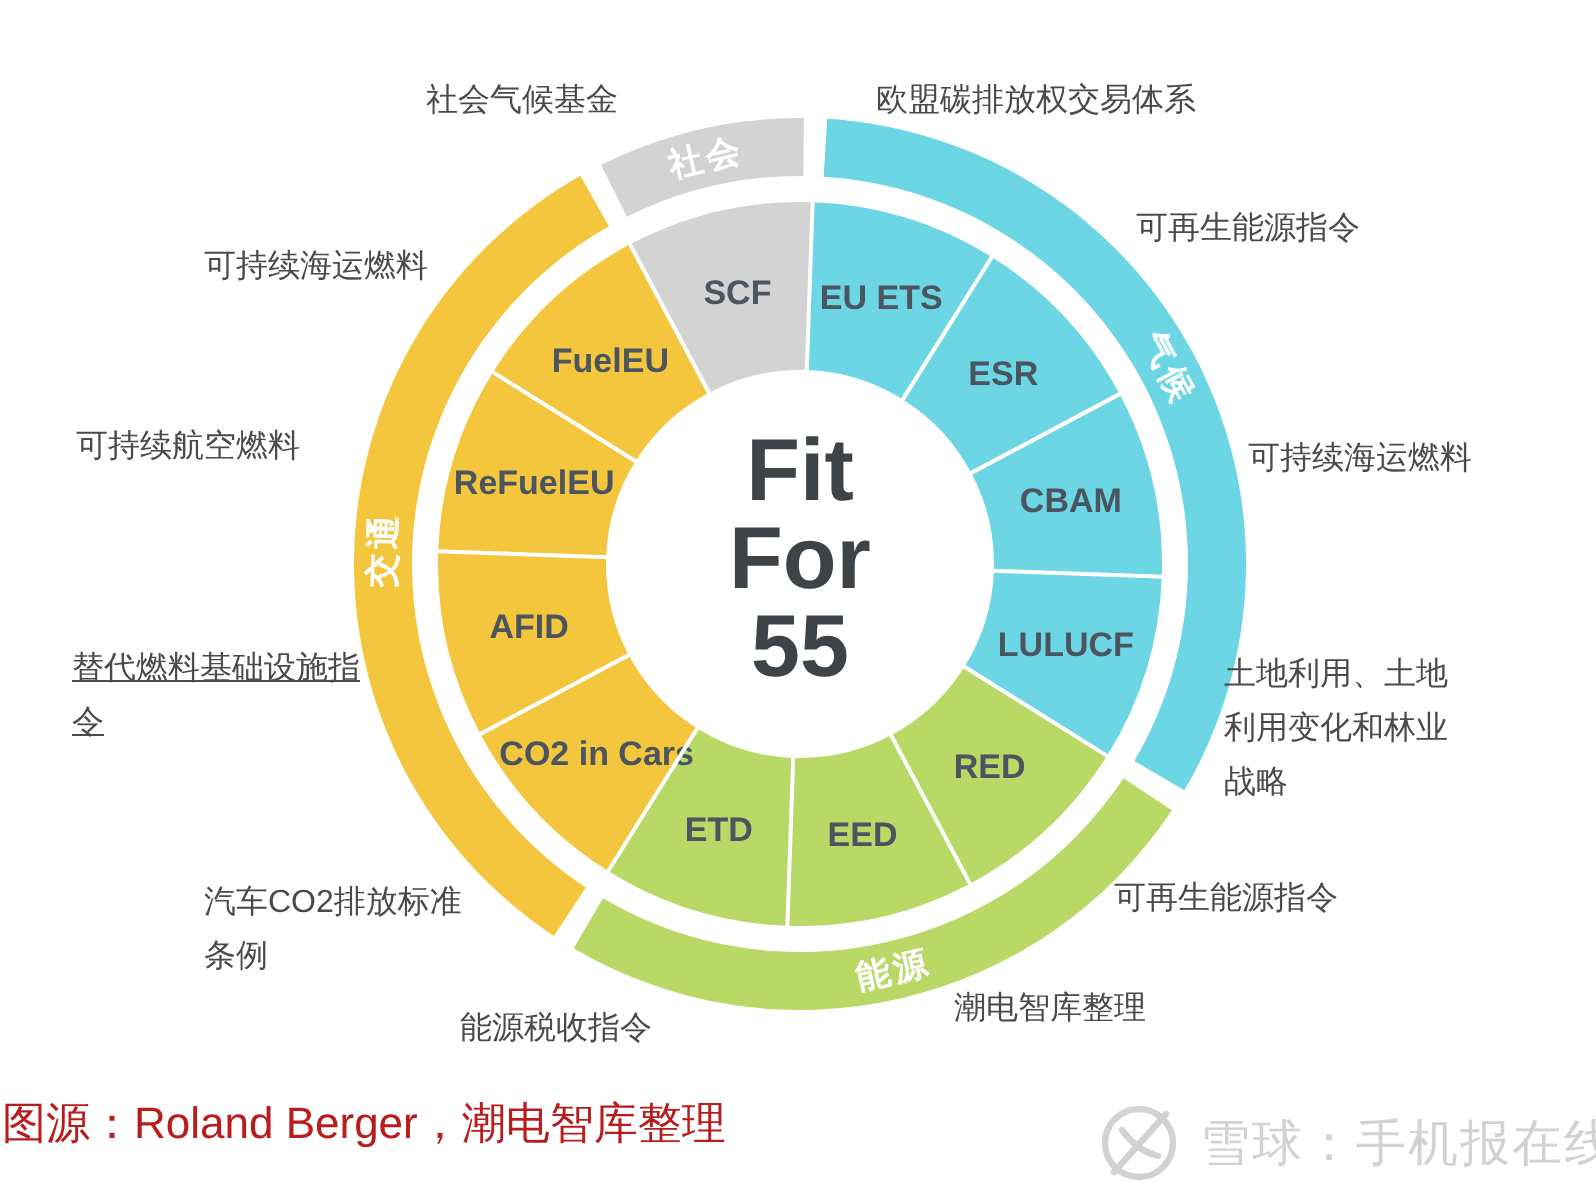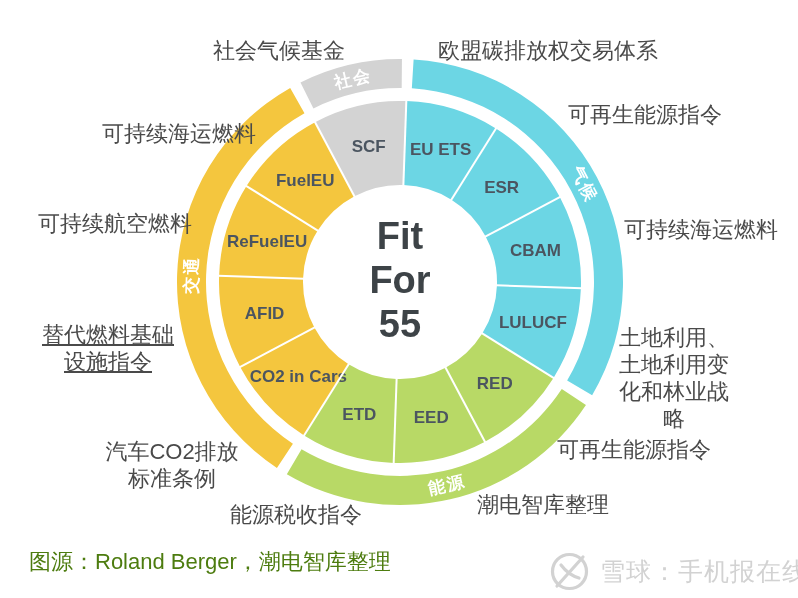--- a/index.html
+++ b/index.html
@@ -1,25 +1,25 @@
 <!DOCTYPE html>
 <html><head>
 <meta charset="utf-8">
 <style>
   html,body{margin:0;padding:0;background:#fff;}
   .stage{position:relative;width:798px;height:598px;background:#fff;overflow:hidden;
          font-family:"Liberation Sans","DejaVu Sans",sans-serif;}
   #donut{position:absolute;left:0;top:0;}
   .seg-label{font-family:"Liberation Sans","DejaVu Sans",sans-serif;font-size:17px;font-weight:700;fill:#4b5560;}
   .band-label{font-family:"Liberation Sans","DejaVu Sans",sans-serif;font-size:17px;font-weight:700;fill:#ffffff;letter-spacing:2px;}
-  .ann{position:absolute;font-size:22px;color:#4a4a4a;line-height:27px;white-space:nowrap;text-align:center;}
+  .ann{position:absolute;font-size:16px;color:#4a4a4a;line-height:27px;white-space:nowrap;}
   .ann.wrap{white-space:normal;}
   .center-label{position:absolute;left:320px;top:214px;width:160px;text-align:center;
-                font-size:38px;font-weight:700;line-height:44px;color:#3d4347;white-space:pre-line;}
-  .footer{position:absolute;left:29px;top:547px;font-size:22px;color:#4d7c0f;white-space:nowrap;}
+                font-size:44px;font-weight:700;line-height:44px;color:#3d4347;white-space:pre-line;}
+  .footer{position:absolute;left:1px;top:547px;font-size:22px;color:#b91c1c;white-space:nowrap;}
   .watermark{position:absolute;left:548px;top:550px;display:flex;align-items:center;gap:9px;color:#d2d2d2;}
   .watermark span{font-size:25px;letter-spacing:1px;white-space:nowrap;}
 </style>
 </head>
 <body>
 
 <div class="stage">
 
   <svg id="donut" width="798" height="598" viewBox="0 0 798 598">
       <path d="M315.02564713575373 122.18648569253423A181 181 0 0 1 406.31680890315255 101.11026030954366L403.3852511801425 185.0590897791477A97 97 0 0 0 354.46125840976856 196.35408349268408Z" fill="#d3d3d3"></path>

